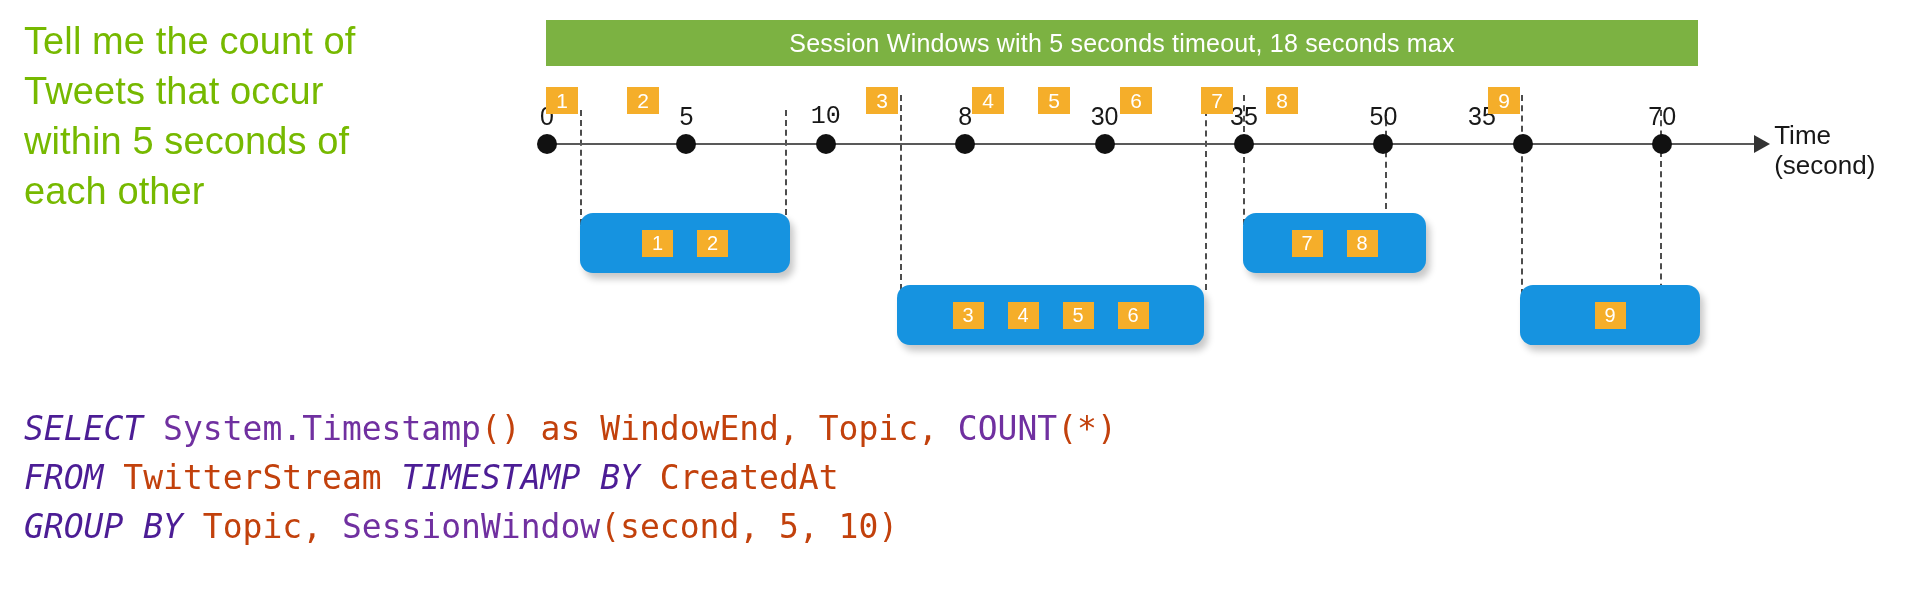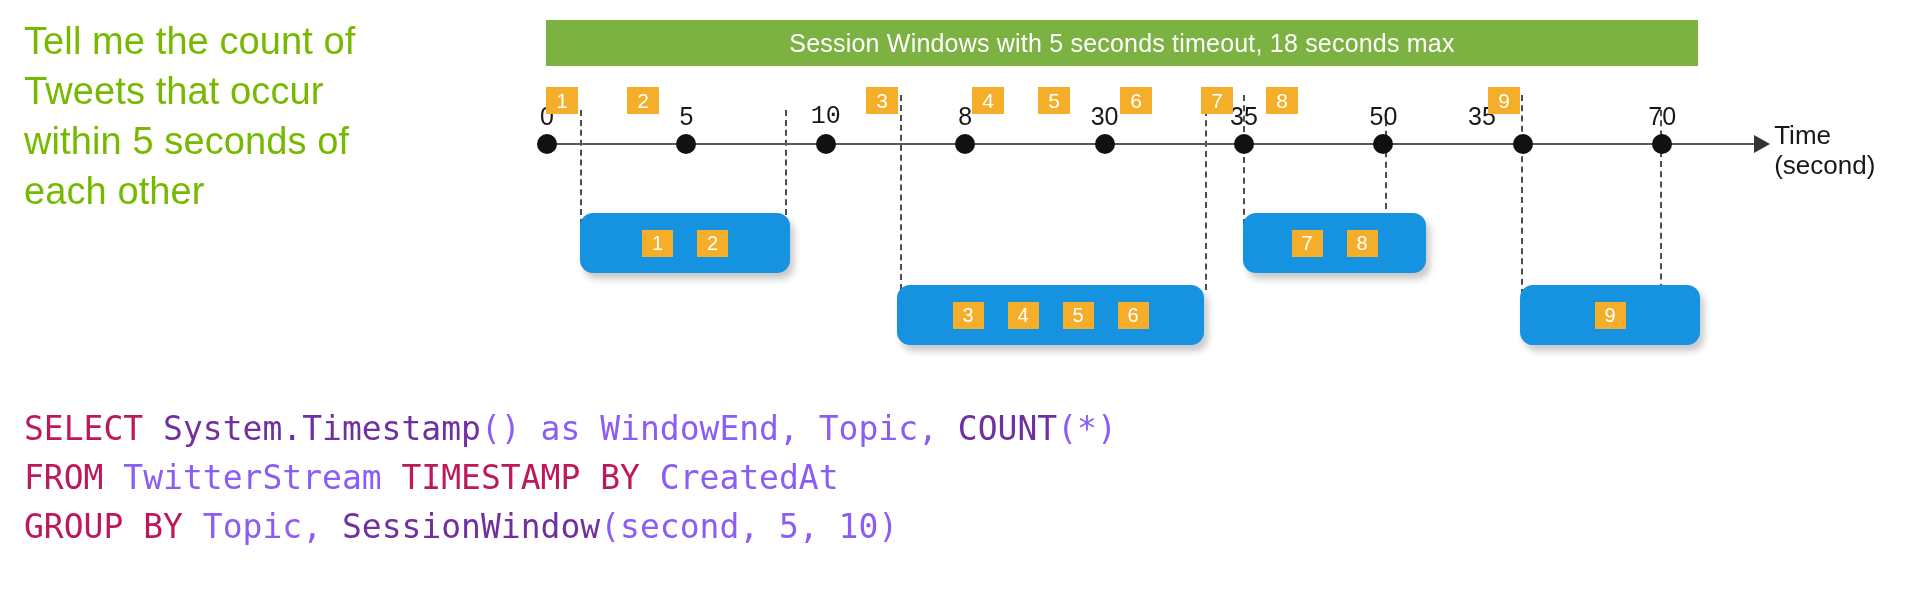--- a/index.html
+++ b/index.html
@@ -72,23 +72,23 @@
   .session .chips{display:flex;align-items:center;}
   .session .chips > .chip{position:relative;margin:0 12px;}
 
   
   .sql{
     position:absolute;left:24px;top:404px;
     font-family:"DejaVu Sans Mono", monospace;
     font-size:33px;line-height:49px;white-space:pre;
     color:#111111;letter-spacing:0px;
   }
-  .kw{color:#be185d;}
+  .kw{color:#4c1d95;font-style:italic;}
   .fn{color:#7030A0;}
-  .pl{color:#8b5cf6;}
+  .pl{color:#c2410c;}
 </style>
 </head>
 <body>
 
 <div id="stage">
 
   <div class="prompt">Tell me the count of Tweets that occur within 5 seconds of each other</div>
 
   <div class="banner" id="banner" style="left: 546px; top: 20px; width: 1152px; height: 46px; background: rgb(124, 178, 66); color: rgb(255, 255, 255);">
     <span>Session Windows with 5 seconds timeout, 18 seconds max</span>

